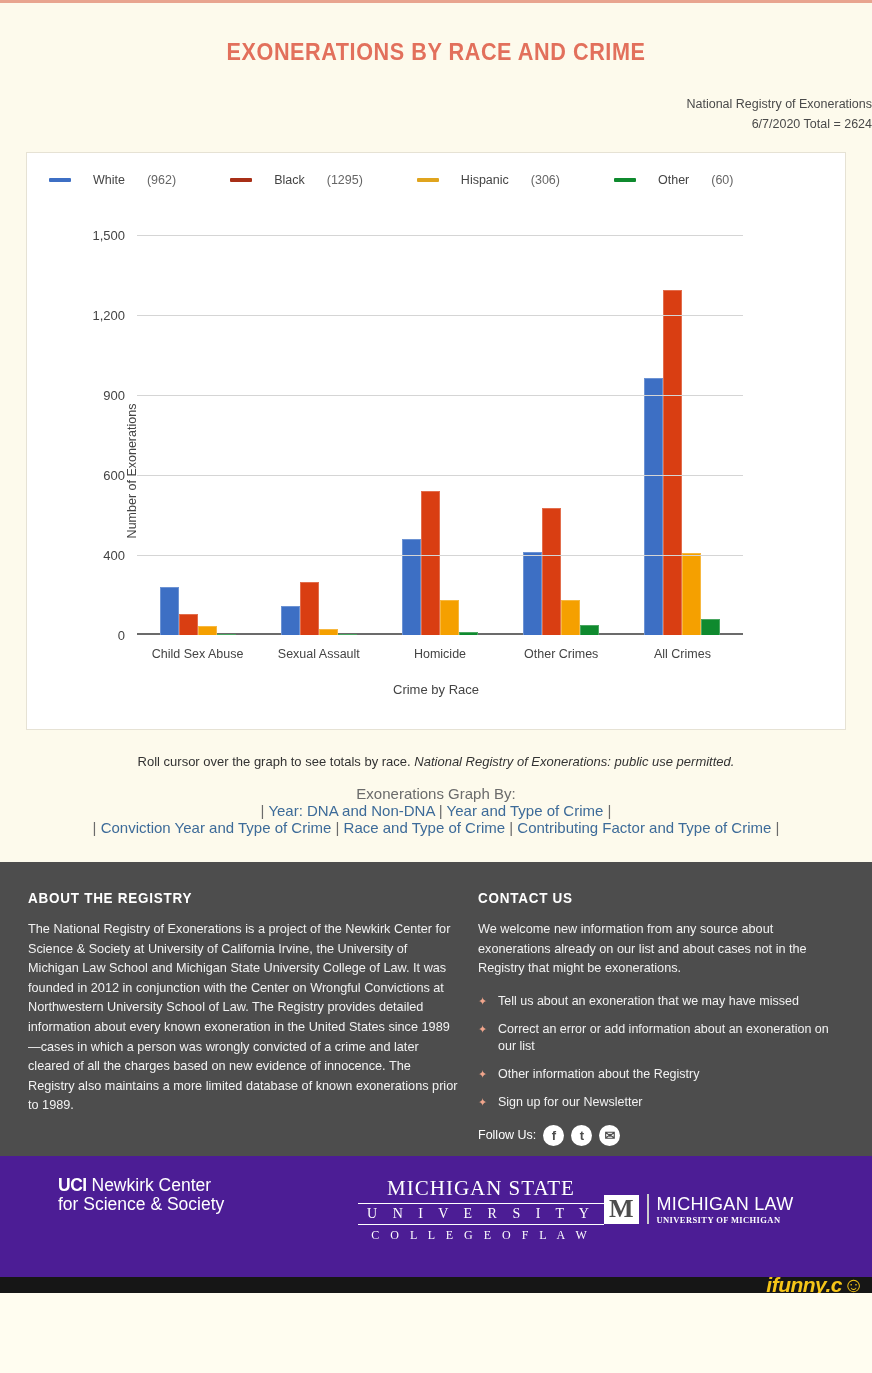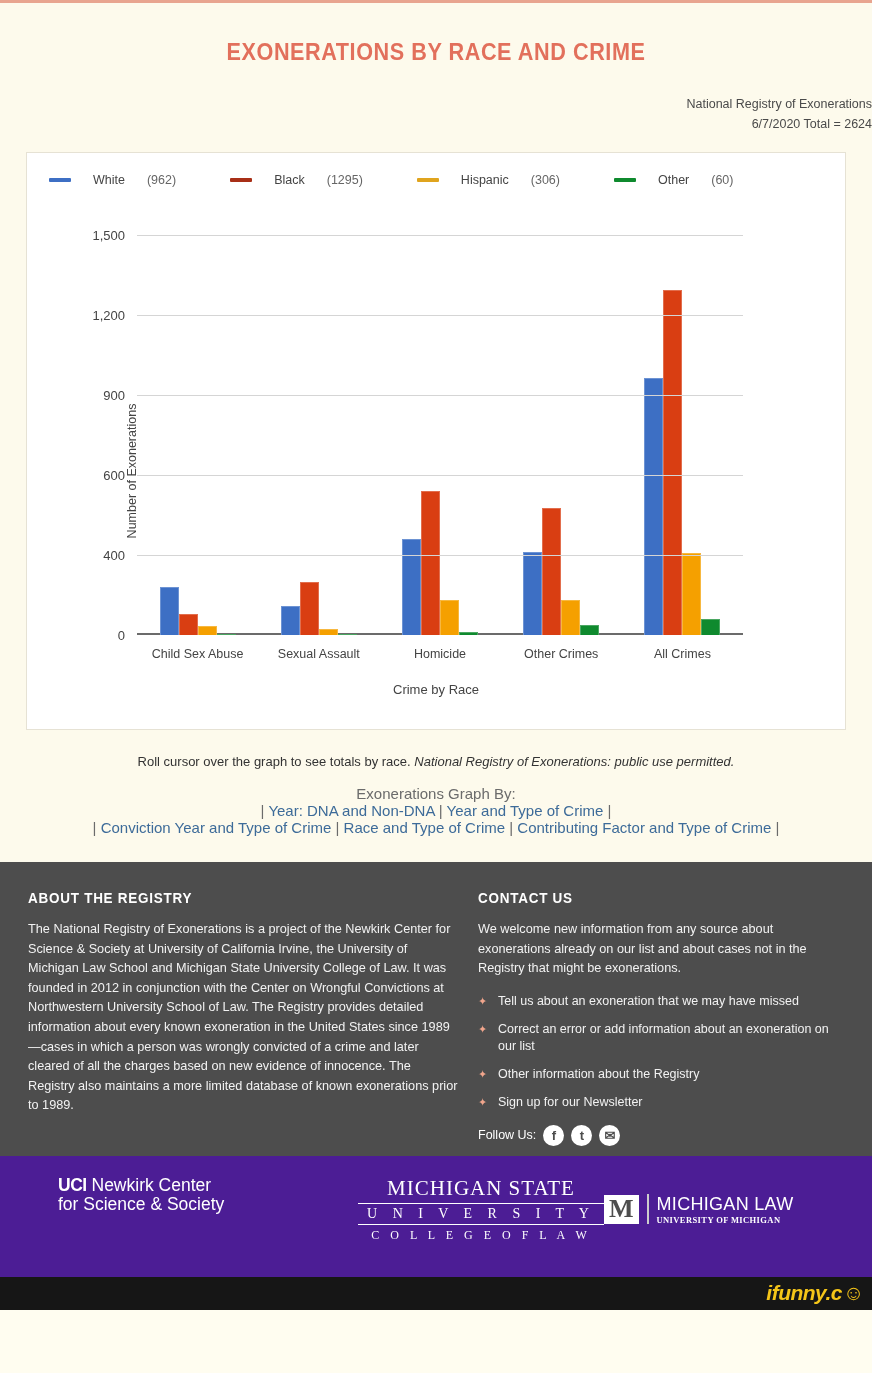--- a/index.html
+++ b/index.html
@@ -126,21 +126,21 @@
   .logo-msu .m3 { font-size:12px; letter-spacing:4px; margin-top:3px; }
   .logo-ml { width:240px; display:flex; align-items:center; gap:8px; color:#fff; }
   .logo-ml .mark {
     font-family:"Liberation Serif", serif; font-weight:700; font-size:26px;
     background:#fff; color:#4d4d4d; padding:0 5px; line-height:1.1;
   }
   .logo-ml .bar { width:1px; height:30px; background:#bbb; }
   .logo-ml .t1 { font-size:18px; letter-spacing:0.3px; }
   .logo-ml .t2 { font-size:8.5px; font-weight:700; letter-spacing:0.4px; font-family:"Liberation Serif", serif; }
 
-  .watermark-bar { background:#161616; height:33px; position:relative; }
+  .watermark-bar { background:#161616; height:16px; position:relative; }
   .watermark {
     position:absolute; right:8px; top:50%; transform:translateY(-50%);
     color:#f5c518; font-size:21px; font-weight:800; font-style:italic;
     letter-spacing:-0.5px; display:flex; align-items:center; gap:1px;
   }
   .wm-face { font-style:normal; }
 </style>
 </head>
 <body>
 

